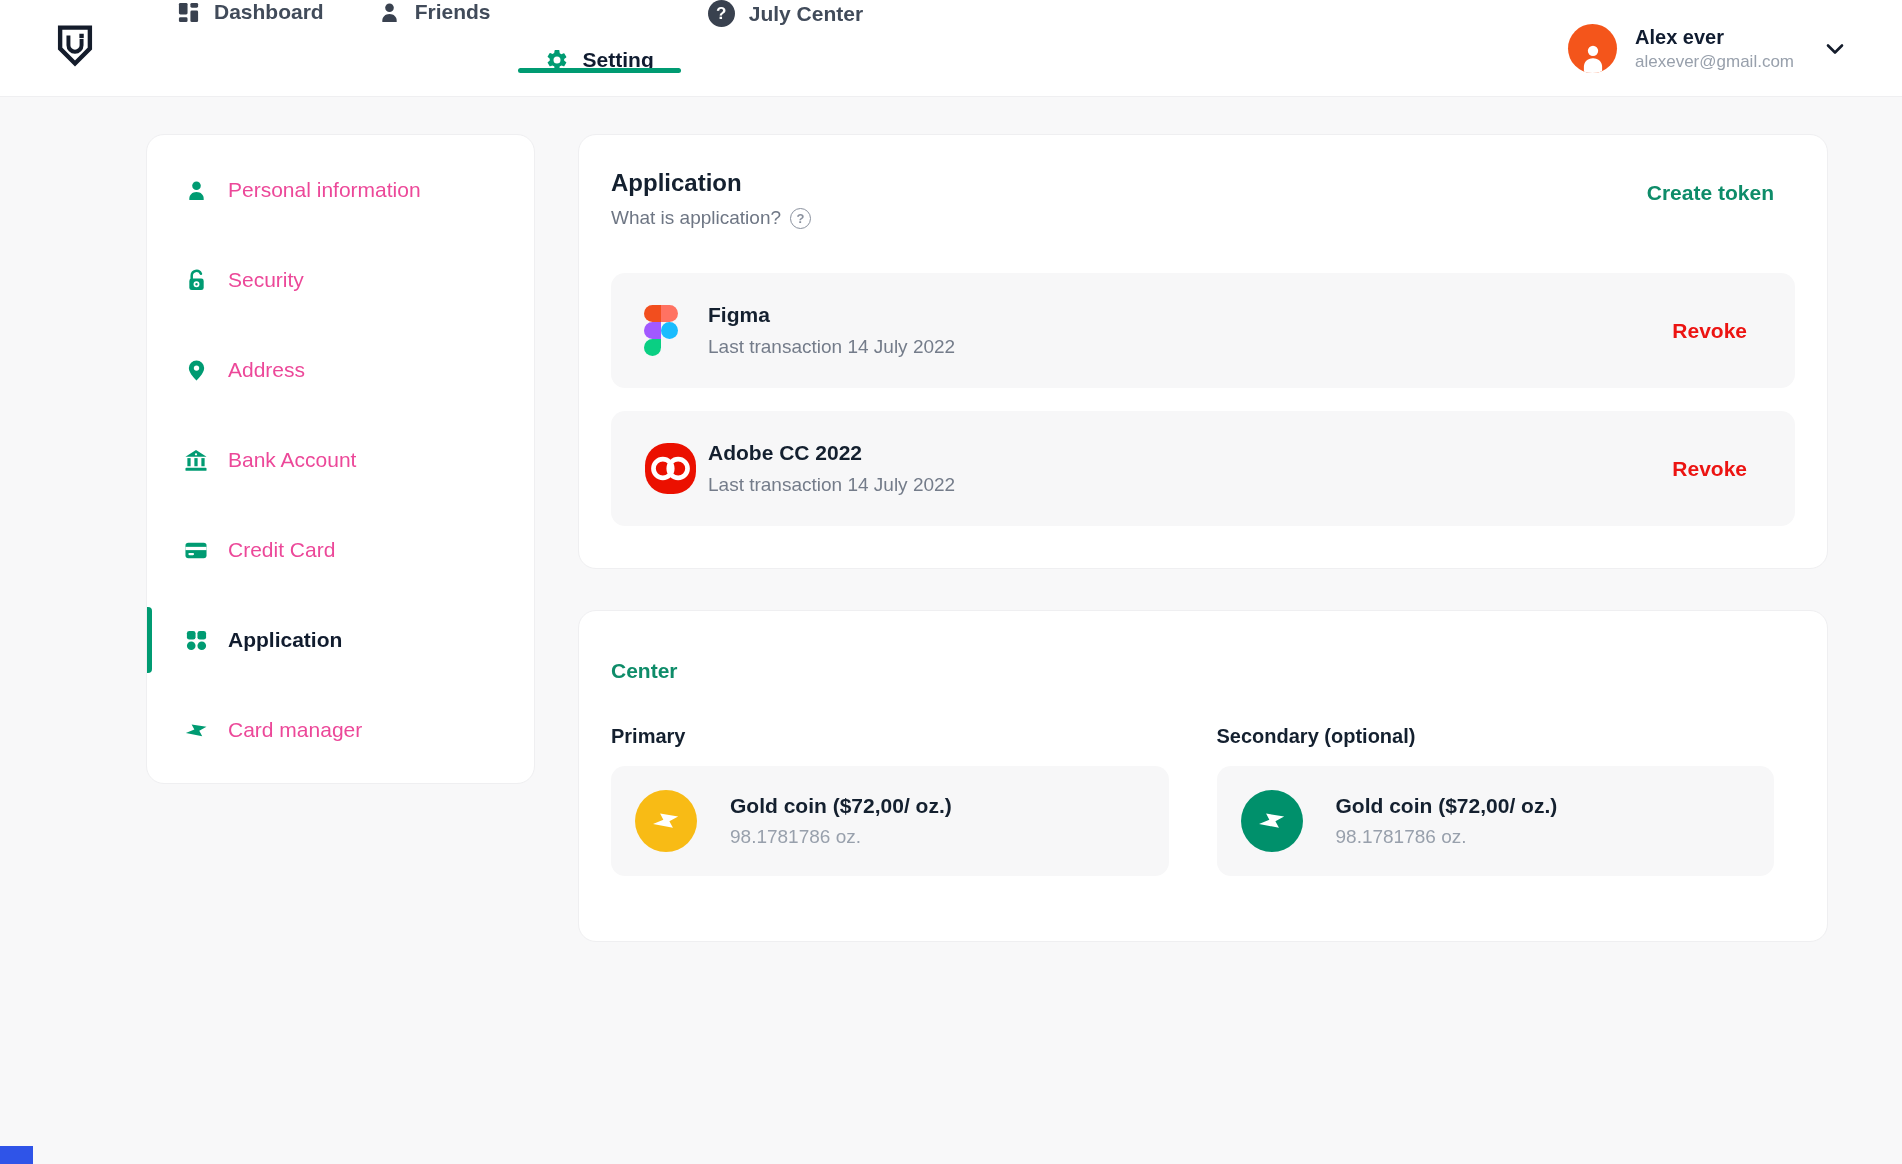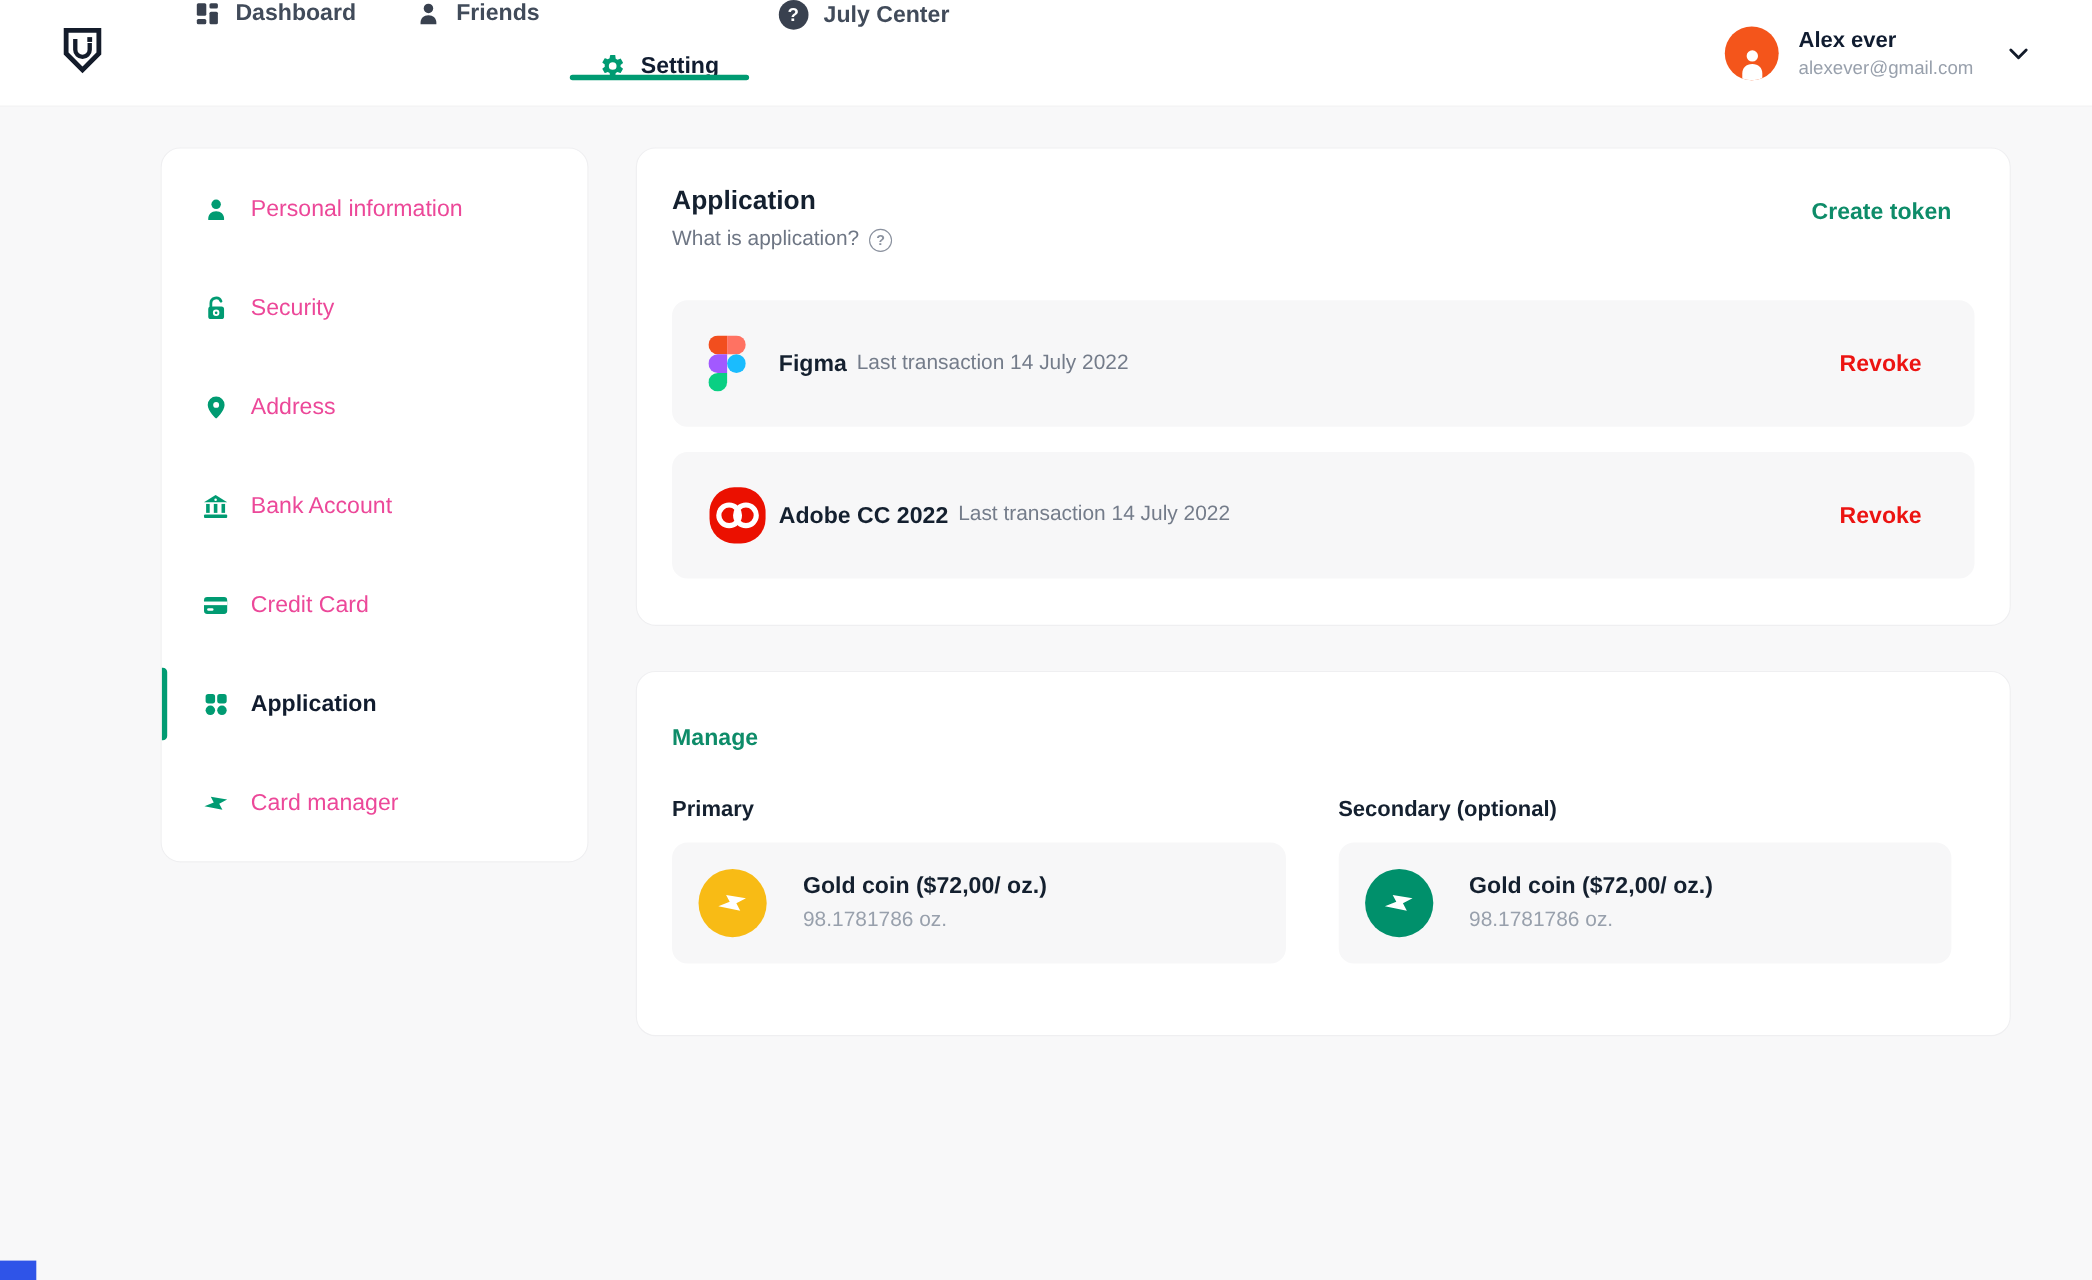--- a/index.html
+++ b/index.html
@@ -79,21 +79,21 @@
     width:21px;height:21px;border-radius:50%;border:1.6px solid #8A919E;color:#8A919E;
     display:inline-flex;align-items:center;justify-content:center;font-size:13px;font-weight:bold;
   }
   #app-card{top:134px;height:435px;padding:34px 53px 0 32px;}
   .app-rows{margin-top:44px;display:flex;flex-direction:column;gap:23px;}
   .app-row{
     width:1184px;height:115px;background:var(--row-bg);border-radius:14px;
     display:flex;align-items:center;padding:0 48px 0 33px;
   }
   .app-logo{width:64px;display:flex;align-items:center;}
-  .app-texts{display:flex;flex-direction:row;gap:9px;}
+  .app-texts{display:flex;flex-direction:column;gap:9px;}
   .app-name{font-size:21px;font-weight:bold;color:#14202F;}
   .app-meta{font-size:19px;color:#747C8A;}
   .revoke{margin-left:auto;font-size:21px;font-weight:bold;color:var(--red);cursor:pointer;}
   
   #manage-card{top:610px;height:332px;padding:36px 53px 0 32px;}
   .slots{display:flex;gap:48px;margin-top:42px;}
   .slot{width:566px;}
   .slot-label{font-size:20px;font-weight:bold;color:#14202F;}
   .coin-row{
     margin-top:18px;height:110px;background:var(--row-bg);border-radius:14px;
@@ -306,21 +306,21 @@
         <span class="app-name">Adobe CC 2022</span>
         <span class="app-meta">Last transaction 14 July 2022</span>
       </span>
       <span class="revoke">Revoke</span>
     </div>
   </div>
 </section>
 
 <section class="card" id="manage-card">
   <div class="card-header">
-    <div class="card-link">Manage</div>
+    <div class="card-link">Center</div>
   </div>
 
   <div class="slots">
     <div class="slot">
       <div class="slot-label">Primary</div>
       <div class="coin-row">
         <span class="coin-circle gold">
           <svg width="28" height="28" viewBox="0 0 24 24" style="transform:rotate(62deg)">
             <path d="M13.5 1 L4 13.5 h6 L9 23 L20 9.5 h-6.5 Z" fill="#fff"></path>
           </svg>

